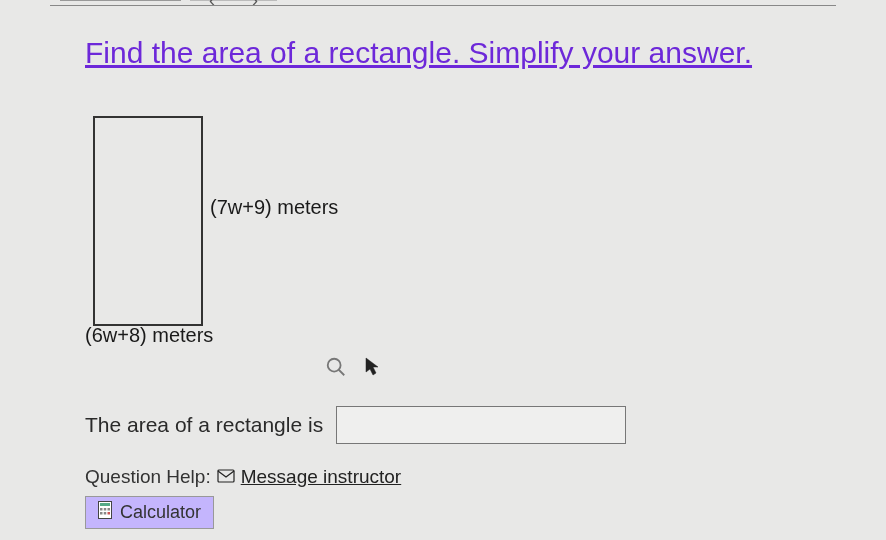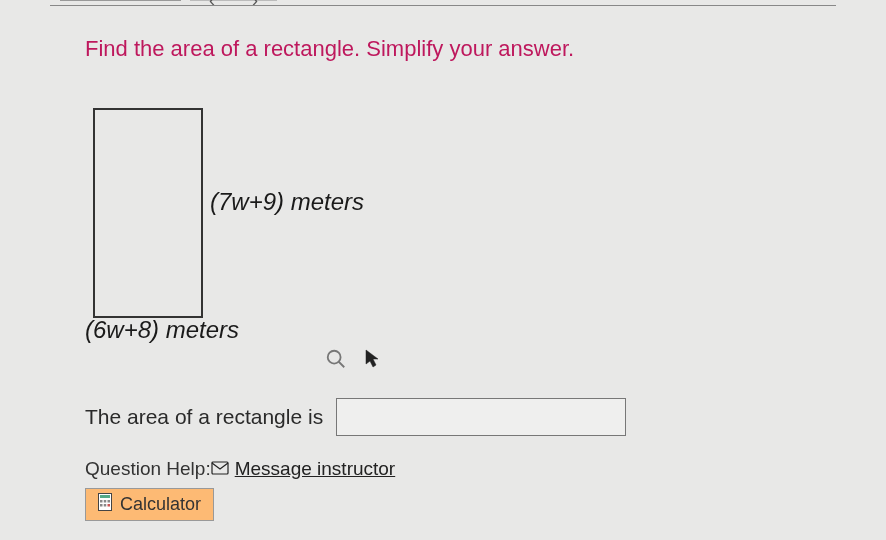--- a/index.html
+++ b/index.html
@@ -49,41 +49,41 @@
     .divider {
       height: 1px;
       background: #888;
       margin: 0 50px 0 50px;
       margin-top: 4px;
     }
     .content {
       padding: 30px 60px 0 85px;
     }
     .prompt {
-      font-size: 22px;
-      color: #be185d;
+      font-size: 30px;
+      color: #6d28d9;
+      text-decoration: underline;
     }
     .figure-wrap {
       position: relative;
       margin-top: 46px;
       height: 240px;
     }
     .rect {
       position: absolute;
       top: 0;
       left: 8px;
       width: 110px;
       height: 210px;
       border: 2px solid #333;
       background: transparent;
     }
     .side-label {
       position: absolute;
-      font-size: 24px;
-      font-style: italic;
+      font-size: 20px;
       color: #1a1a1a;
       white-space: nowrap;
     }
     .side-right {
       top: 80px;
       left: 125px;
     }
     .side-bottom {
       top: 208px;
       left: 0px;
@@ -112,33 +112,34 @@
       background: #efefee;
       font-size: 18px;
       padding: 0 6px;
     }
     .help-row {
       margin-top: 22px;
       font-size: 19px;
       color: #333;
       display: flex;
       align-items: center;
+      gap: 6px;
     }
     .help-link {
       text-decoration: underline;
       color: #222;
       cursor: pointer;
       display: inline-flex;
       align-items: center;
       gap: 6px;
     }
     .calc-btn {
       margin-top: 8px;
       border: 1px solid #999;
-      background: #fdba74;
+      background: #c4b5fd;
       padding: 4px 12px;
       font-size: 18px;
       color: #333;
       display: inline-flex;
       align-items: center;
       gap: 8px;
       cursor: pointer;
       justify-content: center;
     }
   </style>

